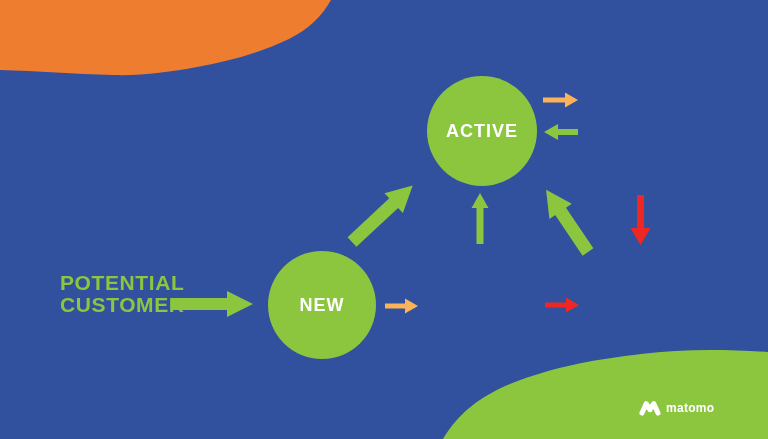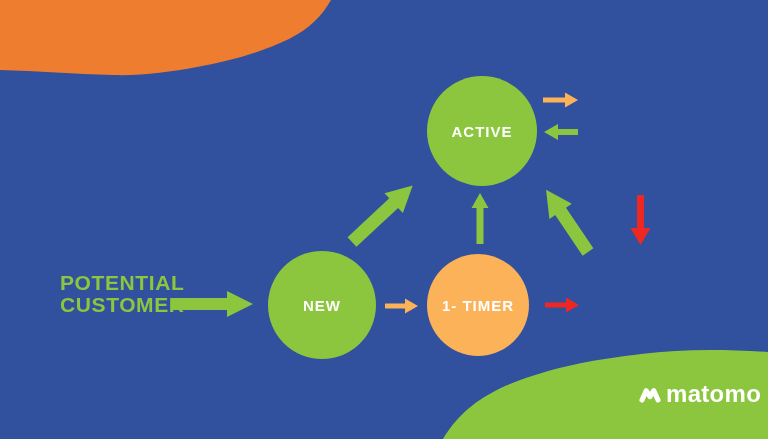--- a/index.html
+++ b/index.html
@@ -20,39 +20,39 @@
   .blob-green  { fill:var(--blob-green); }
   .fill-green  { fill:var(--node-green); }
   .fill-orange { fill:var(--node-orange); }
   .fill-red    { fill:var(--node-red); }
 
   .node {
     position:absolute;
     border-radius:50%;
     display:flex; align-items:center; justify-content:center;
     color:var(--text-white);
-    font-weight:700; font-size:15px; letter-spacing:1px;
+    font-weight:700; font-size:18px; letter-spacing:1px;
     text-align:center; white-space:nowrap;
   }
   .node.green  { background:var(--node-green); }
   .node.orange { background:var(--node-orange); }
   .node.red    { background:var(--node-red); }
 
   .source-label {
     position:absolute; left:60px; top:272px;
     color:var(--node-green);
     font-weight:700; font-size:21px; line-height:22px;
     letter-spacing:0.6px;
   }
 
   .logo {
-    position:absolute; left:639px; top:380px;
+    position:absolute; left:639px; top:399px;
     display:flex; align-items:center; gap:5px;
     color:var(--text-white);
-    font-weight:700; font-size:24px; letter-spacing:0.3px;
+    font-weight:700; font-size:12px; letter-spacing:0.3px;
   }
   .logo svg { display:block; }
 </style>
 </head>
 <body>
 
 <div class="stage">
 
   <svg class="layer" viewBox="0 0 768 439" aria-hidden="true">
 
@@ -72,23 +72,20 @@
 
   <div class="node green" style="left:427px; top:76px; width:110px; height:110px;">
     <span>ACTIVE</span>
   </div>
 
 
   <div class="node green" style="left:268px; top:251px; width:108px; height:108px;text-align:right;">
     <span>NEW</span>
   </div>
 
-  <div class="node orange" style="left:427px; top:254px; width:102px; height:102px;">
-    <span>1- TIMER</span>
-  </div>
 
 
   <div class="source-label">
     <div>POTENTIAL</div>
     <div>CUSTOMER</div>
   </div>
 
   <div class="logo">
     <span>
       <svg width="22" height="17" viewBox="0 0 26 20">

